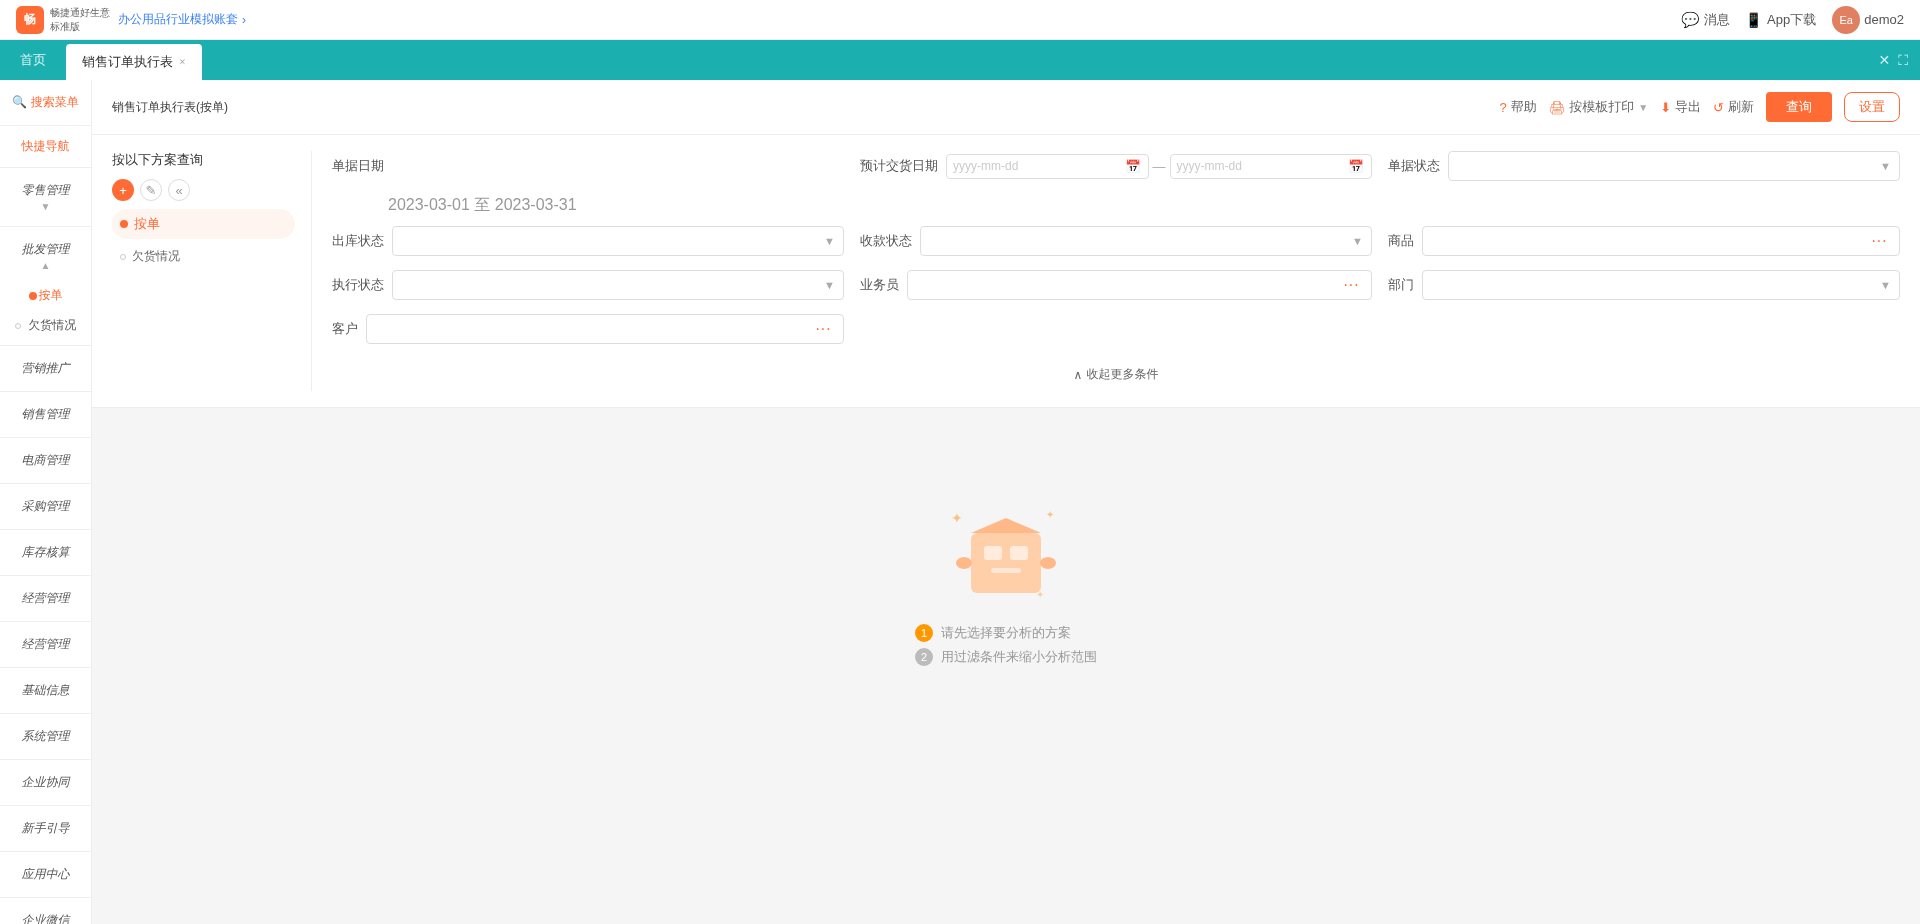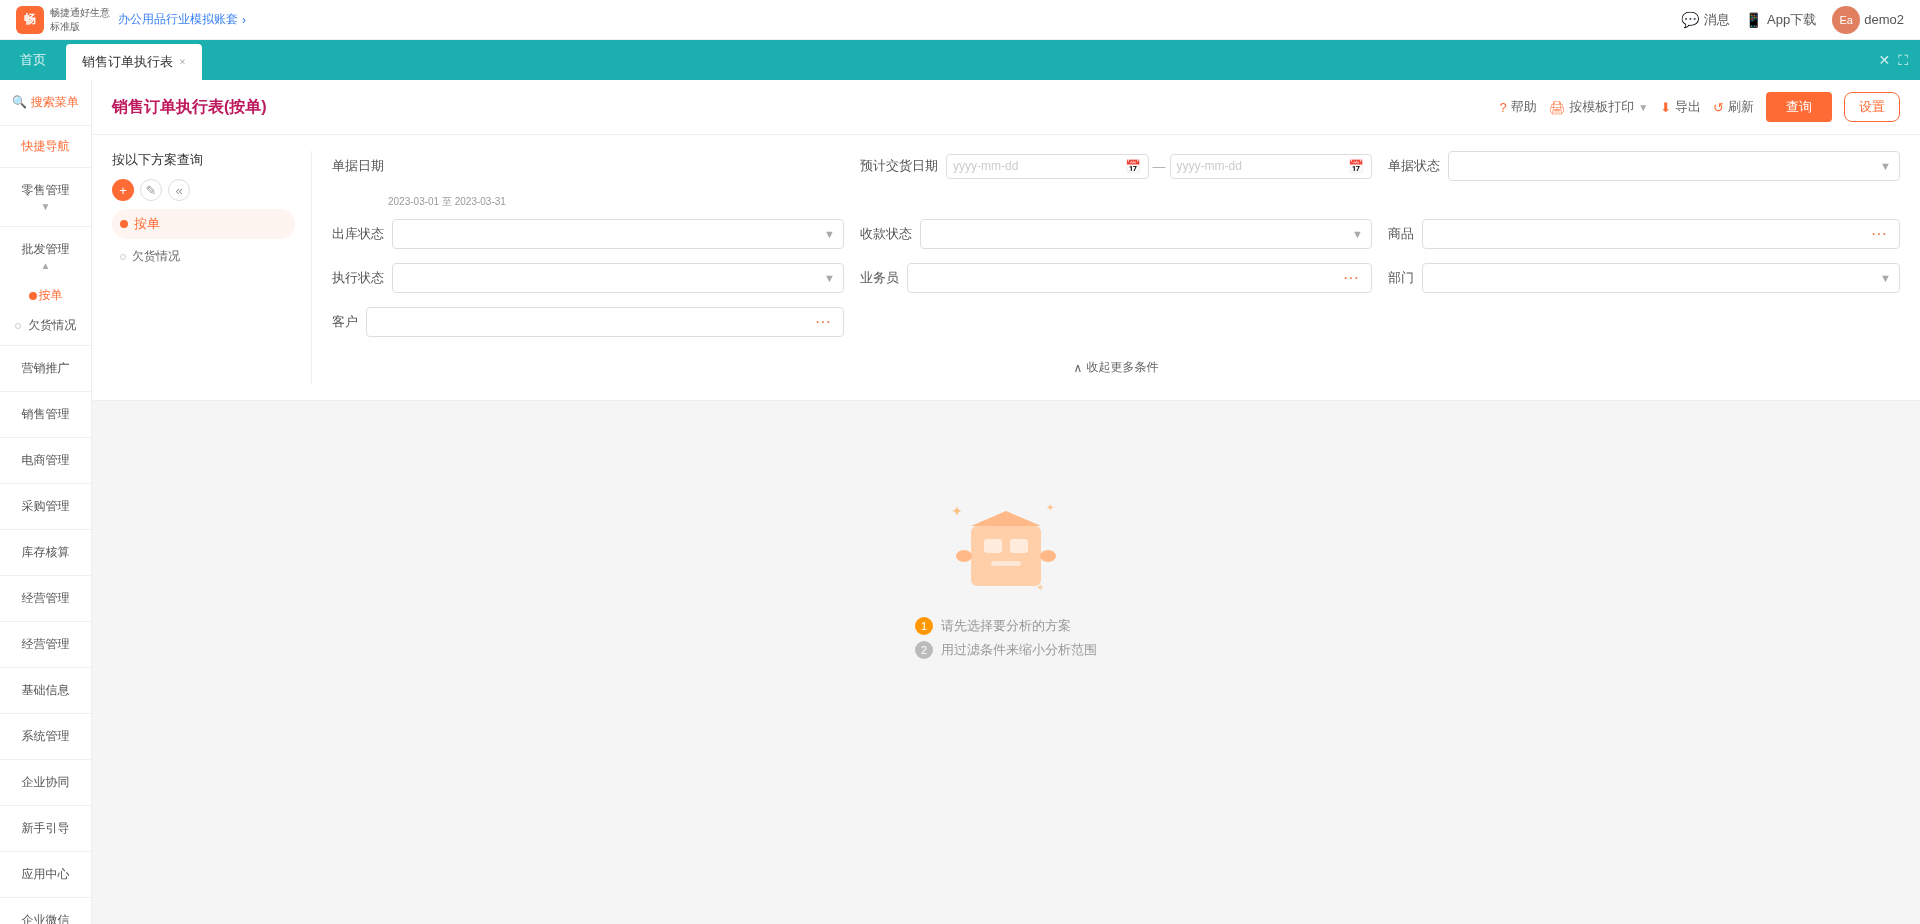--- a/index.html
+++ b/index.html
@@ -26,31 +26,31 @@
 
     
     .main-layout { display: flex; flex: 1; overflow: hidden; }
 
     
     .sidebar { width: 92px; background: #fff; border-right: 1px solid #eee; display: flex; flex-direction: column; overflow-y: auto; }
     .sidebar-search { padding: 10px 8px; border-bottom: 1px solid #eee; }
     .sidebar-search-btn { width: 100%; background: none; border: none; color: #ff6b35; font-size: 12px; cursor: pointer; text-align: center; padding: 4px; }
     .sidebar-nav { padding: 6px 0; border-bottom: 1px solid #eee; }
     .sidebar-nav-label { color: #ff6b35; font-size: 12px; text-align: center; padding: 6px 0; cursor: pointer; }
-    .sidebar-item { padding: 10px 0; text-align: right; cursor: pointer; color: #555; font-size: 12px; display: flex; flex-direction: column; align-items: center; gap: 2px; }
+    .sidebar-item { padding: 10px 0; text-align: right; cursor: pointer; color: #555; font-size: 12px; display: flex; flex-direction: column; align-items: center; gap: 2px; font-style: italic; }
     .sidebar-section { border-bottom: 1px solid #eee; padding: 4px 0; }
     .sidebar-sub { padding: 6px 0; color: #ff6b35; font-size: 12px; text-align: center; cursor: pointer; display: flex; align-items: center; justify-content: center; gap: 2px; }
     .sidebar-sub-item { padding: 7px 0; text-align: center; color: #555; font-size: 12px; cursor: pointer; }
 
     
     .content-area { flex: 1; overflow-y: auto; background: #f5f5f5; padding: 0; }
 
     
     .page-header { background: #fff; padding: 12px 20px; display: flex; align-items: center; justify-content: space-between; border-bottom: 1px solid #eee; }
-    .page-title { font-size: 16px; font-weight: 700; color: #be185d; }
+    .page-title { font-size: 12px; font-weight: 400; color: #404040; }
     .page-header-actions { display: flex; align-items: center; gap: 12px; }
     .header-action-btn { display: flex; align-items: center; gap: 4px; color: #666; font-size: 13px; cursor: pointer; }
     .header-action-btn .icon { color: #ff6b35; }
     .btn-query { background: #ff6b35; color: #fff; border: none; border-radius: 4px; padding: 6px 20px; font-size: 13px; cursor: pointer; }
     .btn-settings { background: #fff; color: #ff6b35; border: 1px solid #ff6b35; border-radius: 8px; padding: 5px 14px; font-size: 13px; cursor: pointer; }
 
     
     .filter-panel { background: #fff; margin: 0; padding: 16px 20px; border-bottom: 1px solid #eee; }
     .filter-panel-inner { display: flex; gap: 0; }
     .filter-left { width: 200px; min-width: 180px; border-right: 1px solid #eee; padding-right: 16px; }
@@ -317,21 +317,21 @@
 
             <div class="field-group">
               <span class="field-label">单据状态</span>
               <div class="status-select">
                 <span style="color:#ccc;font-size:13px;flex:1;"></span>
                 <span style="color:#aaa;font-size:11px;">▼</span>
               </div>
             </div>
           </div>
 
-          <div style="margin-bottom:10px;margin-left:56px;font-size:10px;color:#999;">2023-03-01 至 2023-03-31</div>
+          <div style="margin-bottom:10px;margin-left:56px;font-size:16px;color:#999;">2023-03-01 至 2023-03-31</div>
 
           <div class="filter-row-3col">
             <div class="field-group">
               <span class="field-label">出库状态</span>
               <div class="select-box field-control">
                 <span class="placeholder"></span>
                 <span class="chevron">▼</span>
               </div>
             </div>
             <div class="field-group">

